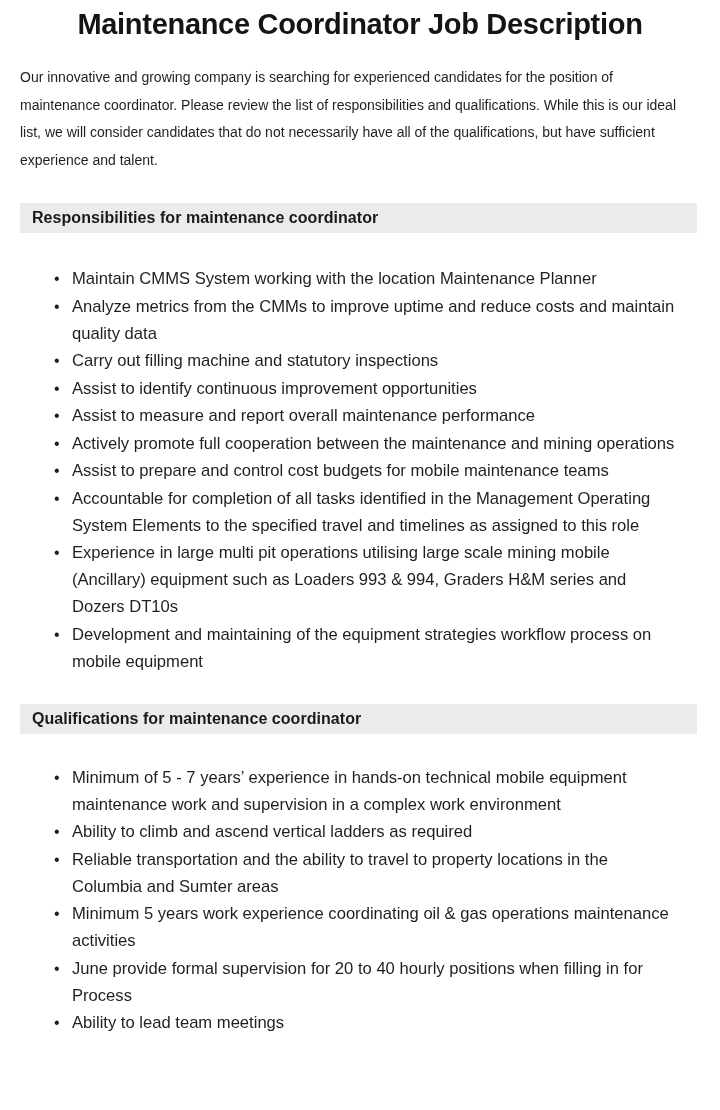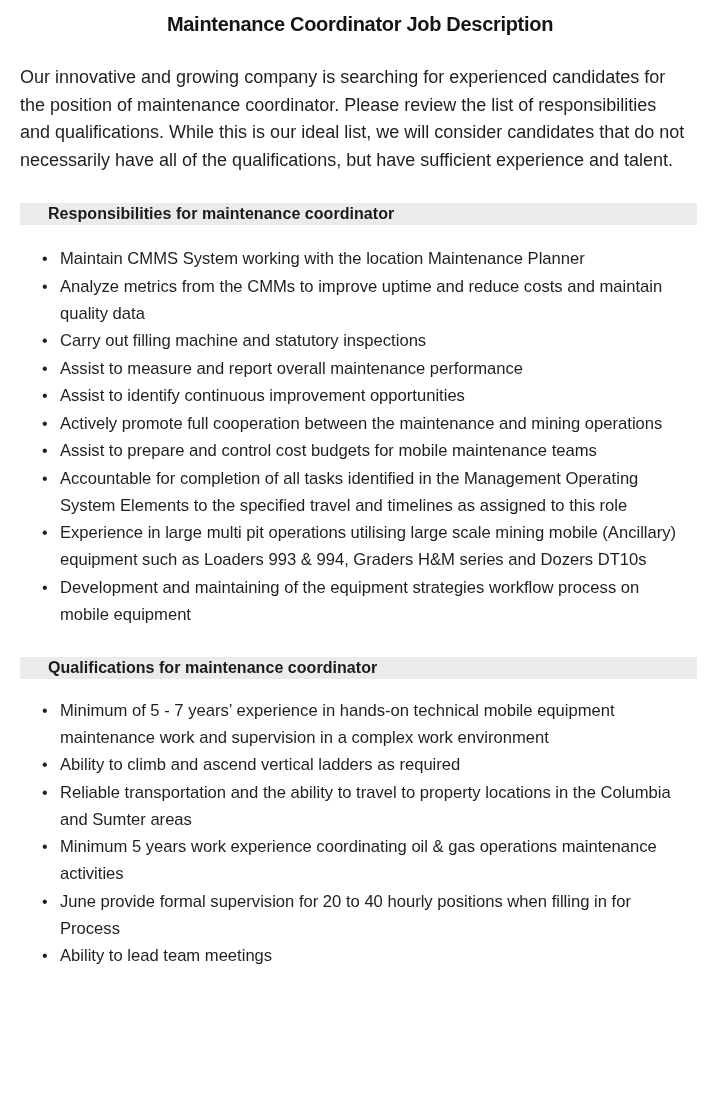--- a/index.html
+++ b/index.html
@@ -18,60 +18,60 @@
     -webkit-font-smoothing: antialiased;
   }
 
   .page {
     width: 720px;
     padding: 0;
   }
 
   
   .doc-title {
-    font-size: 20px;
+    font-size: 29px;
     font-weight: bold;
     text-align: center;
     letter-spacing: -0.3px;
     color: #141414;
     margin: 0;
     padding: 6px 10px 0 10px;
     line-height: 36px;
   }
 
   
   .intro {
     margin: 0;
     padding: 22px 30px 0 20px;
-    font-size: 18px;
+    font-size: 14px;
     line-height: 27.5px;
     color: #1f1f1f;
     text-align: left;
   }
 
   
   .section-bar {
     margin: 29px 23px 0 20px;
     background: #ebebeb;
-    height: 22px;
+    height: 30px;
     display: flex;
     align-items: center;
-    padding-left: 28px;
+    padding-left: 12px;
   }
   .section-bar-label {
     font-size: 16px;
     font-weight: bold;
     color: #1a1a1a;
     letter-spacing: 0.05px;
   }
 
   
   .bullet-list {
     list-style: none;
-    margin: 0;
+    margin: 12px;
     padding: 12px 28px 0 0;
   }
   .bullet-list li {
     position: relative;
     padding-left: 60px;
     font-size: 16.6px;
     line-height: 27px;
     color: #1f1f1f;
     margin: 0 0 0.5px 0;
   }
@@ -97,22 +97,22 @@
 
   <p class="intro">Our innovative and growing company is searching for experienced candidates for the position of maintenance coordinator. Please review the list of responsibilities and qualifications. While this is our ideal list, we will consider candidates that do not necessarily have all of the qualifications, but have sufficient experience and talent.</p>
 
   <div class="section-bar">
     <span class="section-bar-label">Responsibilities for maintenance coordinator</span>
   </div>
   <ul class="bullet-list list-responsibilities">
       <li>Maintain CMMS System working with the location Maintenance Planner</li>
       <li>Analyze metrics from the CMMs to improve uptime and reduce costs and maintain quality data</li>
       <li>Carry out filling machine and statutory inspections</li>
+      <li>Assist to identify continuous improvement opportunities</li>
       <li>Assist to measure and report overall maintenance performance</li>
-      <li>Assist to identify continuous improvement opportunities</li>
       <li>Actively promote full cooperation between the maintenance and mining operations</li>
       <li>Assist to prepare and control cost budgets for mobile maintenance teams</li>
       <li>Accountable for completion of all tasks identified in the Management Operating System Elements to the specified travel and timelines as assigned to this role</li>
       <li>Experience in large multi pit operations utilising large scale mining mobile (Ancillary) equipment such as Loaders 993 &amp; 994, Graders H&amp;M series and Dozers DT10s</li>
       <li>Development and maintaining of the equipment strategies workflow process on mobile equipment</li>
     </ul>
 
   <div class="section-bar">
     <span class="section-bar-label">Qualifications for maintenance coordinator</span>
   </div>

